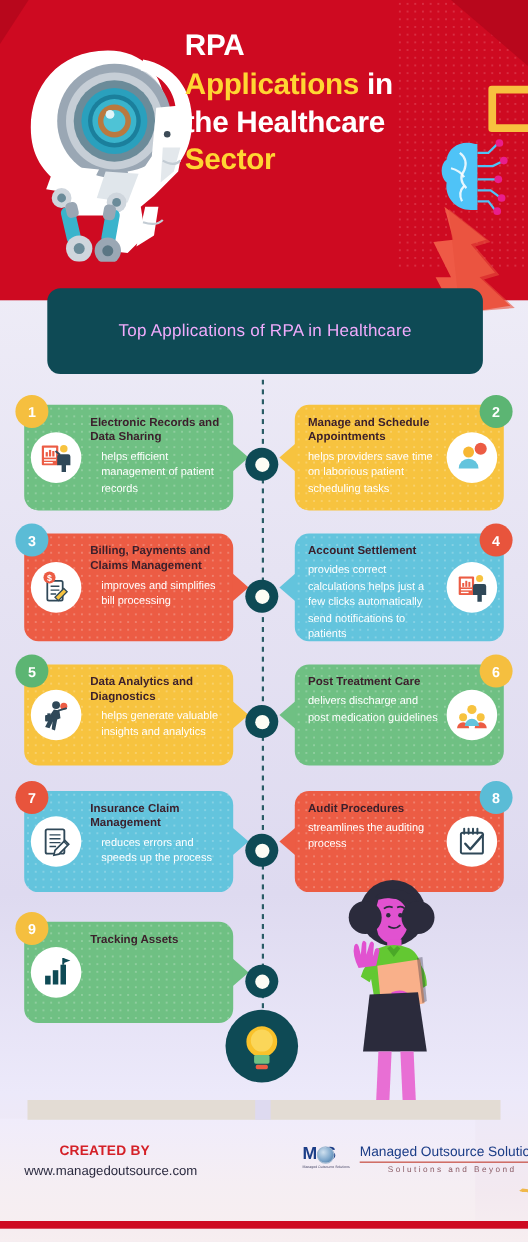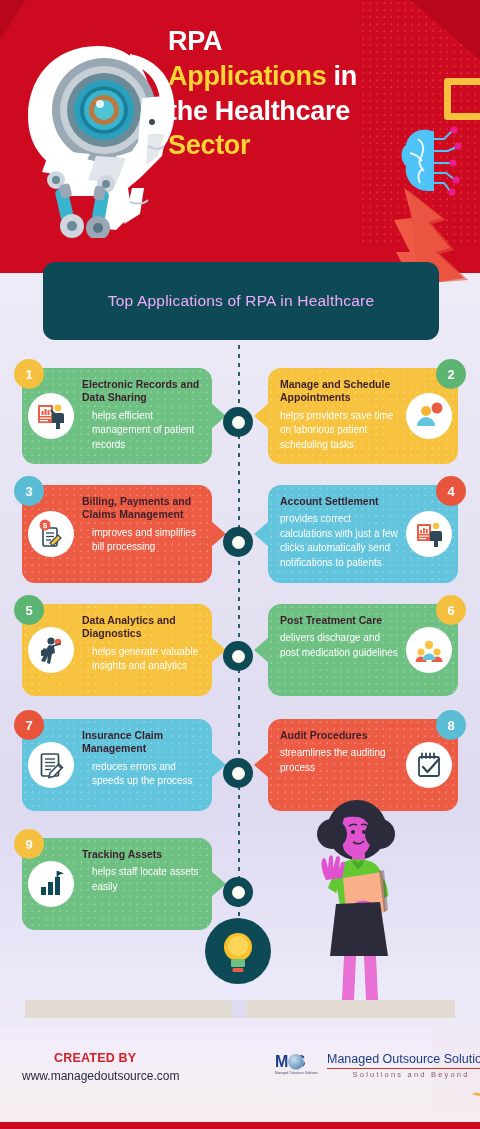--- a/index.html
+++ b/index.html
@@ -232,21 +232,21 @@
     position: absolute;
     left: 232px; top: 1000px;
     width: 14px; height: 18px;
     background: #dedaf0;
     z-index: 2;
   }
 
   
   .footer {
     position: absolute;
-    left: 0; bottom: 0;
+    left: 0; bottom: 12px;
     width: 432px; height: 100px;
     background: linear-gradient(180deg, #f0ecfb 0%, #f5eef3 60%, #f7eef0 100%);
   }
   .footer-bar {
     position: absolute;
     left: 0; bottom: 0;
     width: 480px; height: 7px;
     background: #ce0a21;
   }
   .created-by {
@@ -482,21 +482,21 @@
         <rect x="9" y="9" width="1.8" height="5.5" fill="#ec5c44"></rect>
         <rect x="11.8" y="10" width="1.8" height="4.5" fill="#ec5c44"></rect>
         <rect x="5" y="16.5" width="10" height="1.2" fill="#ffffff"></rect>
         <rect x="5" y="19" width="7" height="1.2" fill="#ffffff"></rect>
         <circle cx="22" cy="7" r="3.2" fill="#f7c33f"></circle>
         <path d="M18 12 h8 a2 2 0 0 1 2 2 v8 h-4 v6 h-4 v-6 h-4 v-8 a2 2 0 0 1 2 -2z" fill="#2f4858"></path>
       </svg>
     </div>
     <div class="card-body">
       <div class="card-title">Account Settlement</div>
-      <div class="card-desc">provides correct calculations with just a few clicks automatically send notifications to patients</div>
+      <div class="card-desc">provides correct calculations helps just a few clicks automatically send notifications to patients</div>
     </div>
   </div>
 
   <div class="card left" style="top:604px; height:92px; background:#f7c33f; color:#f7c33f;">
     <div class="card-dots"></div>
     <div class="badge bl" style="background:#5cb573;">5</div>
     <div class="icon-circle">
       <svg width="30" height="30" viewBox="0 0 30 30">
         <circle cx="15" cy="6" r="3.6" fill="#2f4858"></circle>
         <circle cx="22" cy="7" r="3.2" fill="#ec5c44"></circle>
@@ -578,21 +578,20 @@
       <svg width="30" height="30" viewBox="0 0 30 30">
         <rect x="5" y="18" width="5" height="8" fill="#0e4a55"></rect>
         <rect x="12" y="13" width="5" height="13" fill="#0e4a55"></rect>
         <rect x="19" y="8" width="5" height="18" fill="#0e4a55"></rect>
         <line x1="21.5" y1="8" x2="21.5" y2="2" stroke="#0e4a55" stroke-width="1.8"></line>
         <path d="M21.5 2 L28 4.2 L21.5 6.6 z" fill="#0e4a55"></path>
       </svg>
     </div>
     <div class="card-body">
       <div class="card-title">Tracking Assets</div>
-      <div class="card-desc">helps staff locate assets easily</div>
     </div>
   </div>
 
   <svg class="woman" viewBox="0 0 110 200">
 
     <circle cx="57" cy="30" r="30" fill="#2b2b3c"></circle>
 
     <path d="M44 18 q20 -6 26 10 q4 16 -6 26 q-12 8 -20 -4 q-6 -16 0 -32z" fill="#e152d0"></path>
 
     <path d="M40 16 q18 -14 34 -2 q10 8 8 22 q-4 -16 -16 -18 q-14 -2 -26 -2z" fill="#2b2b3c"></path>

